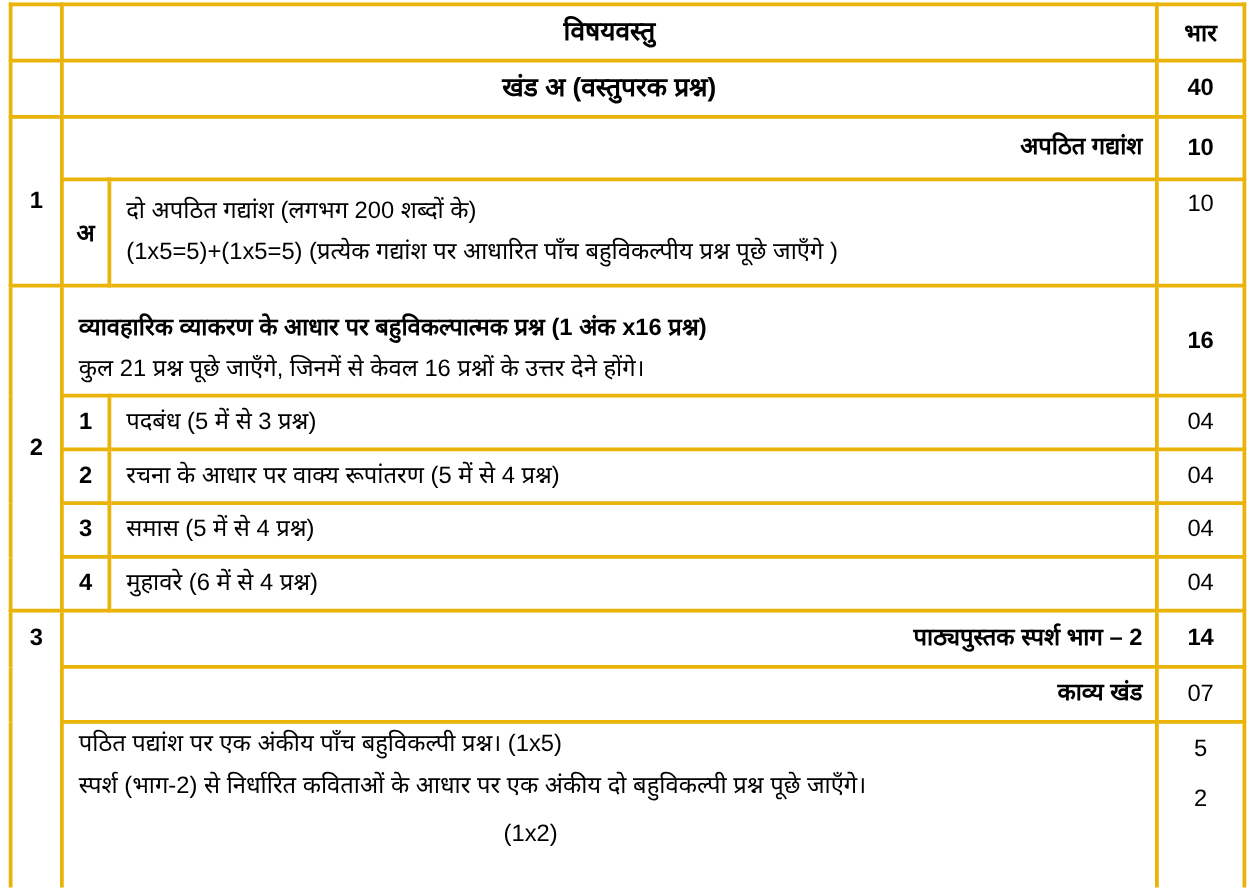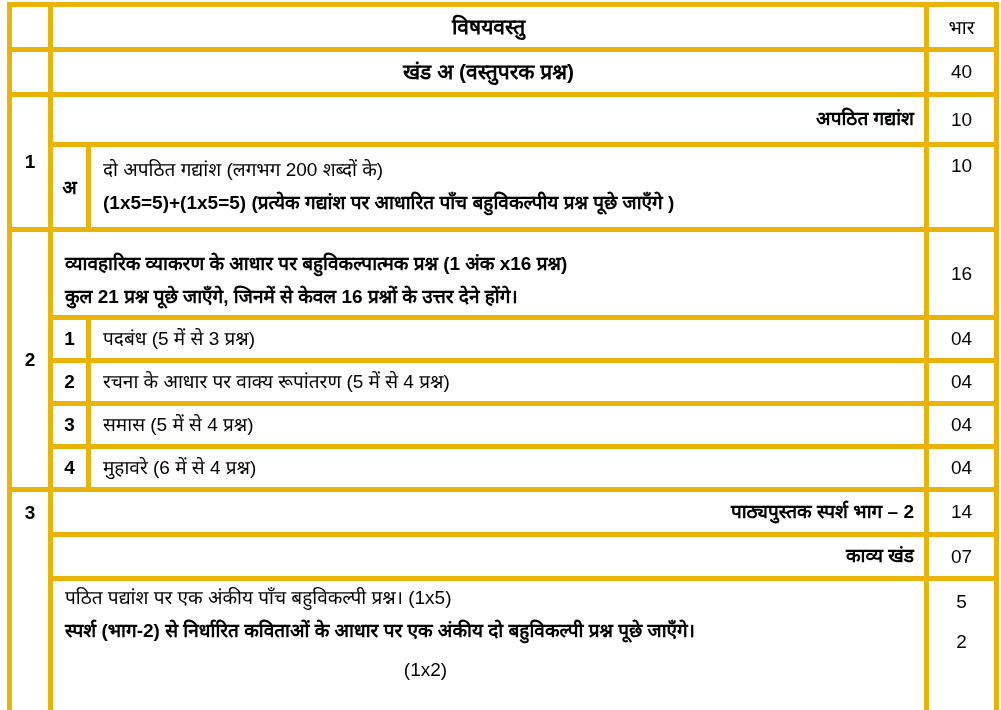--- a/index.html
+++ b/index.html
@@ -26,21 +26,21 @@
   table.syllabus {
     position: absolute;
     left: 7px;
     top: 2px;
     width: 987px;
     border-collapse: collapse;
     table-layout: fixed;
   }
 
   table.syllabus td {
-    border: 5px solid #eab308;
+    border: 3px solid #eab308;
     padding: 0;
     vertical-align: middle;
     font-size: 19px;
     color: #000000;
     background: #ffffff;
   }
 
   
   col.c-num    { width: 41px;  }
   col.c-sub    { width: 38px;  }
@@ -69,21 +69,21 @@
     text-align: center;
     font-weight: bold;
     font-size: 19px;
     vertical-align: middle;
   }
   .marks-cell {
     text-align: center;
     font-size: 20px;
     vertical-align: middle;
   }
-  .marks-cell.bold { font-weight: normal; }
+  .marks-cell.bold { font-weight: bold; }
 
   .body-cell { text-align: left; }
   .body-cell.bold   { font-weight: bold; text-align: right; }
 
   .row-h       { height: 45px; }
   .row-band    { height: 45px; }
   .row-head1   { height: 50px; }
   .row-a       { height: 85px; }
   .row-sec2    { height: 88px; }
   .row-sub     { height: 43px; }
@@ -96,21 +96,21 @@
     text-align: center;
     font-weight: bold;
     font-size: 21px;
     line-height: 1.3;
   }
 
   .line {
     display: block;
     white-space: nowrap;
   }
-  .line + .line { margin-top: 6px; font-weight: bold; }
+  .line + .line { margin-top: 6px; }
 
   .indent-right {
     display: block;
     text-align: center;
     padding-right: 128px;
     margin-top: 12px;
   }
 
   .t-bold { font-weight: bold; margin-top: 15px; }
 </style>

